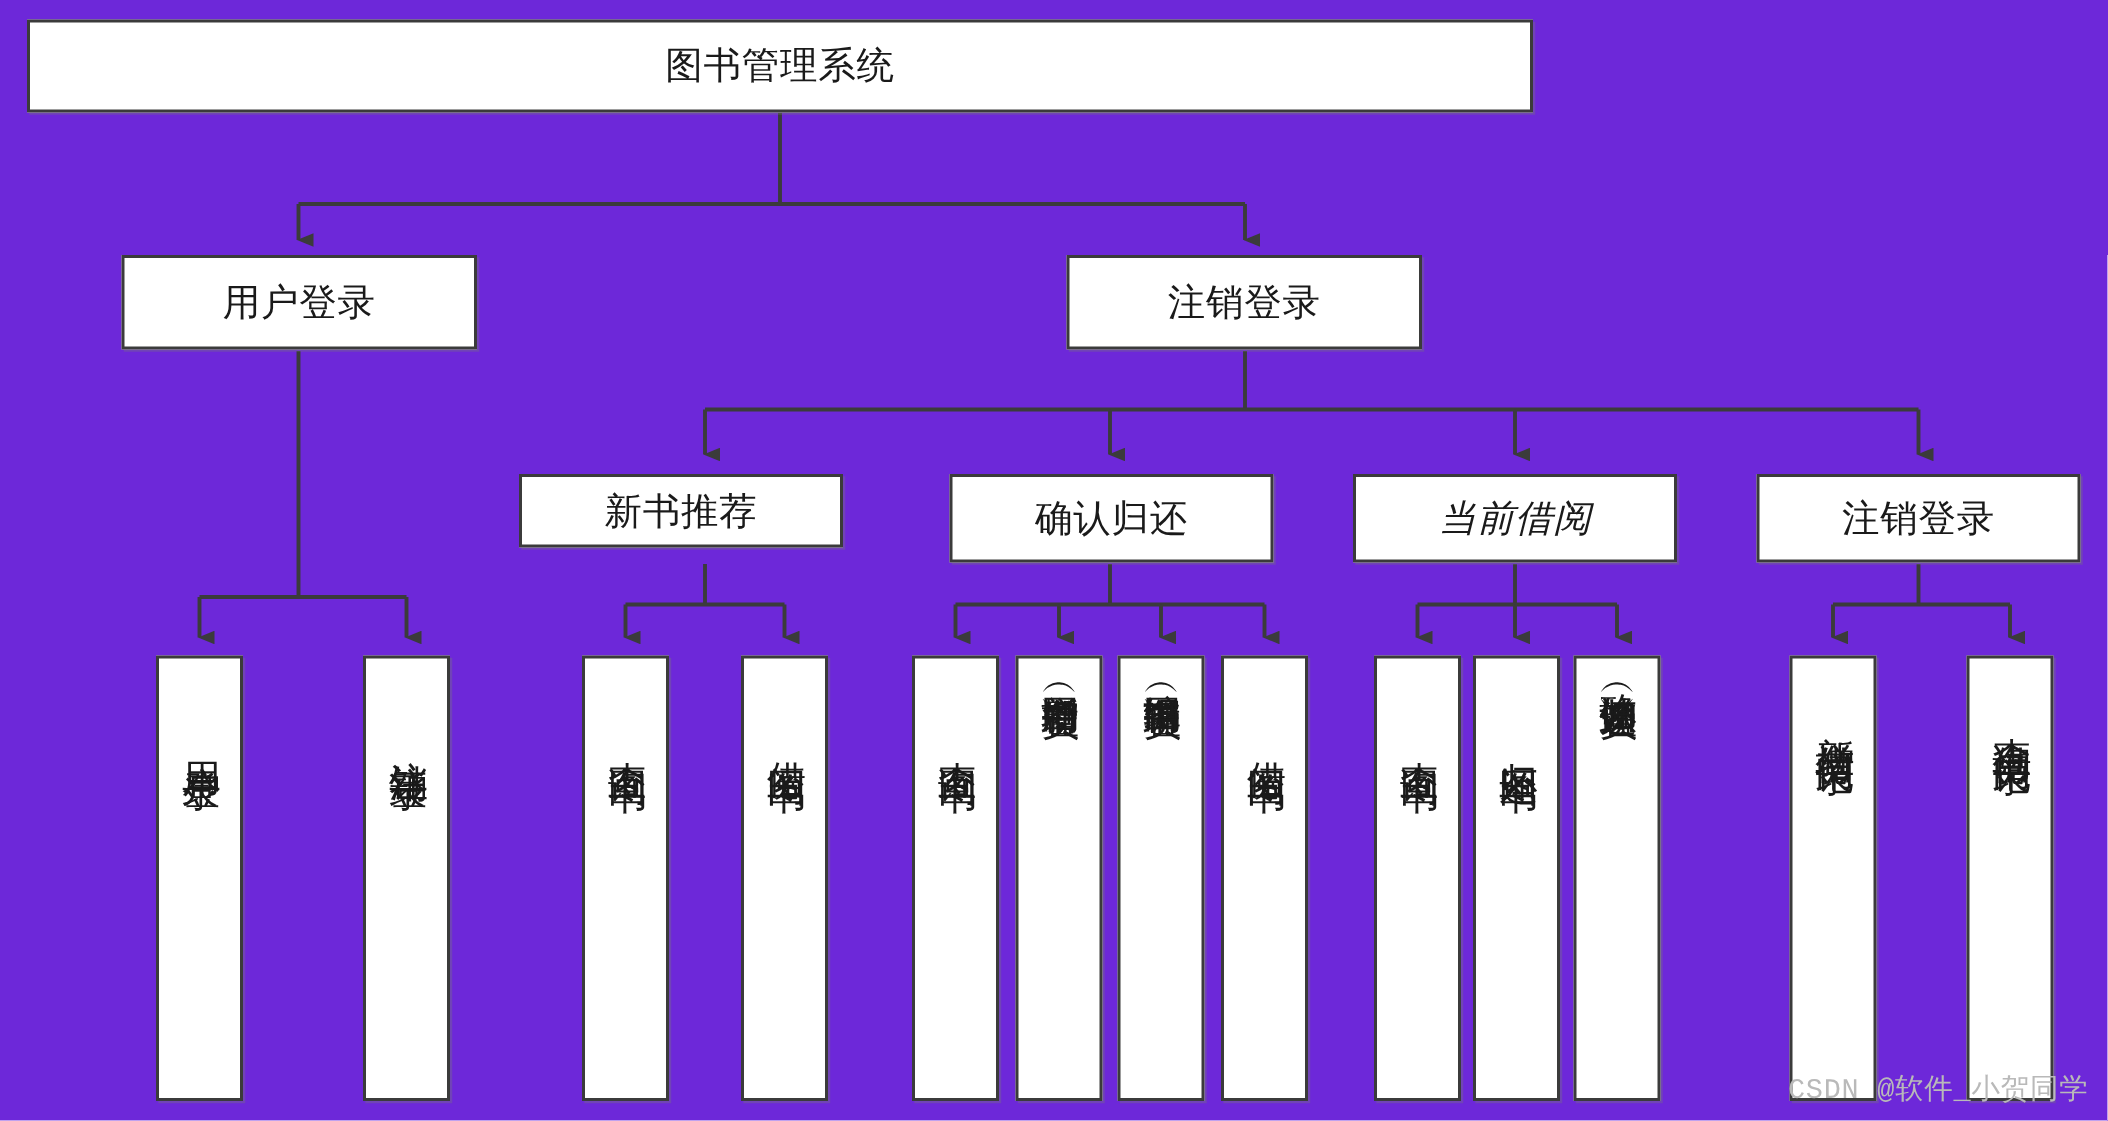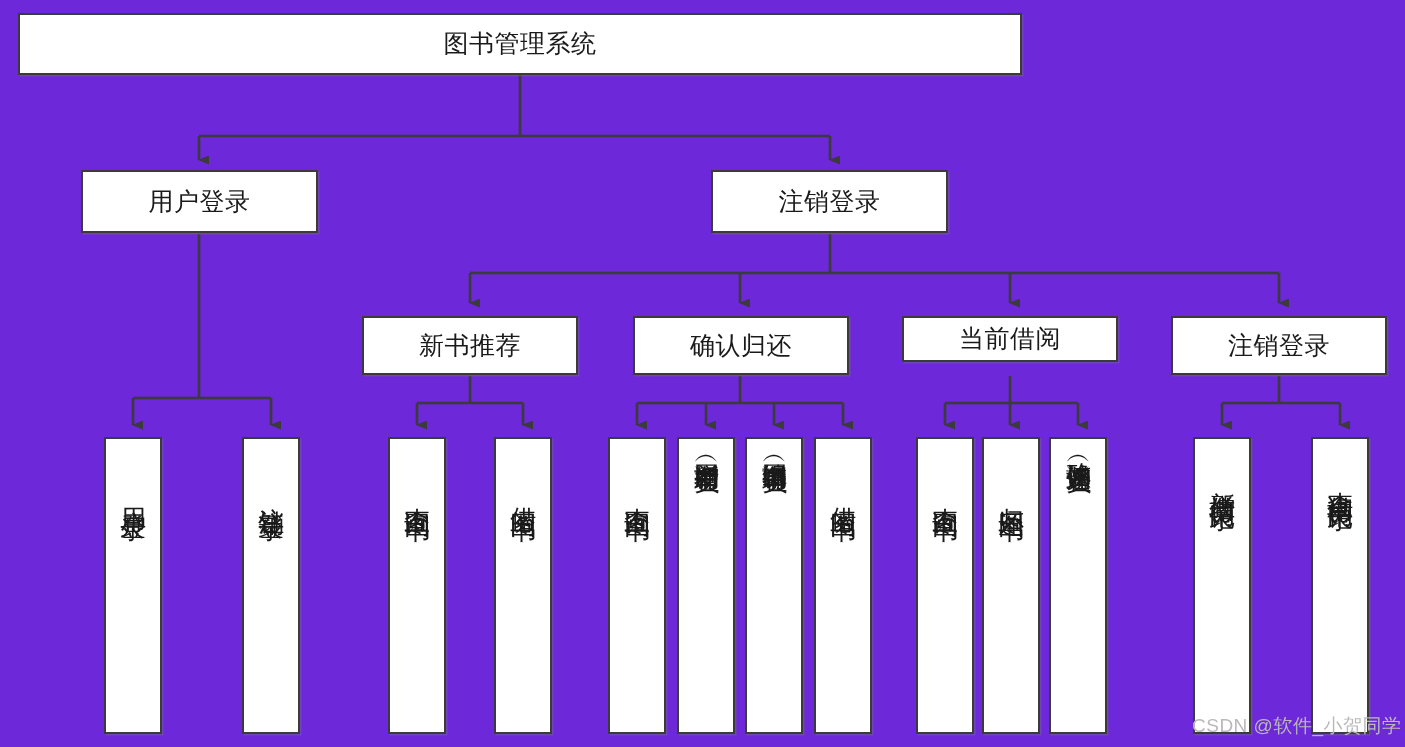--- a/index.html
+++ b/index.html
@@ -71,21 +71,21 @@
   }
   .node.vert.mid2 .label {
     padding-top: 28px;
   }
   .watermark {
     position: absolute;
     font-size: 19px;
     color: #b9b9b9;
     letter-spacing: 0.5px;
     white-space: nowrap;
-    font-family: Liberation Sans, sans-serif;
+    font-family: Liberation Mono, monospace;
   }
 </style>
 </head>
 <body>
 
 <div id="canvas">
 
   <svg class="connectors" viewBox="0 0 1405 747">
     <defs>
       <marker id="arrow" markerWidth="9" markerHeight="11" refX="4.5" refY="10" orient="auto" markerUnits="userSpaceOnUse">
@@ -140,27 +140,27 @@
     <span class="label">图书管理系统</span>
   </div>
 
   <div class="node horiz" style="left:81px; top:170px; width:237px; height:63px;">
     <span class="label">用户登录</span>
   </div>
   <div class="node horiz" style="left:711px; top:170px; width:237px; height:63px;">
     <span class="label">注销登录</span>
   </div>
 
-  <div class="node horiz" style="left:362px; top:316px; width:216px; height:59px;">
+  <div class="node horiz" style="left:346px; top:316px; width:216px; height:49px;">
     <span class="label">新书推荐</span>
   </div>
   <div class="node horiz" style="left:633px; top:316px; width:216px; height:59px;">
     <span class="label">确认归还</span>
   </div>
-  <div class="node horiz" style="left:902px; top:316px; width:216px; height:46px;">
+  <div class="node horiz" style="left:902px; top:316px; width:216px; height:59px;font-style:italic;">
     <span class="label">当前借阅</span>
   </div>
   <div class="node horiz" style="left:1171px; top:316px; width:216px; height:59px;">
     <span class="label">注销登录</span>
   </div>
 
   <div class="node vert mid" style="left:104px; top:437px; width:58px; height:297px;">
     <span class="label">用户登录</span>
   </div>
   <div class="node vert mid" style="left:242px; top:437px; width:58px; height:297px;">

